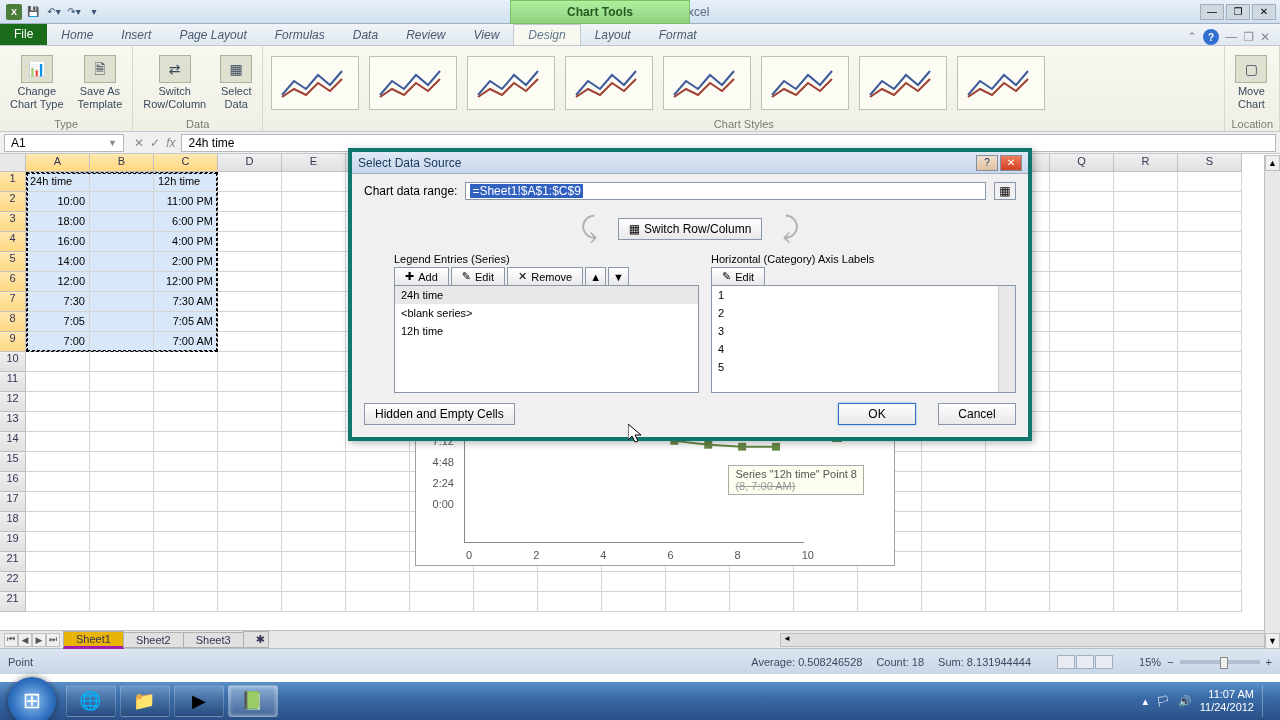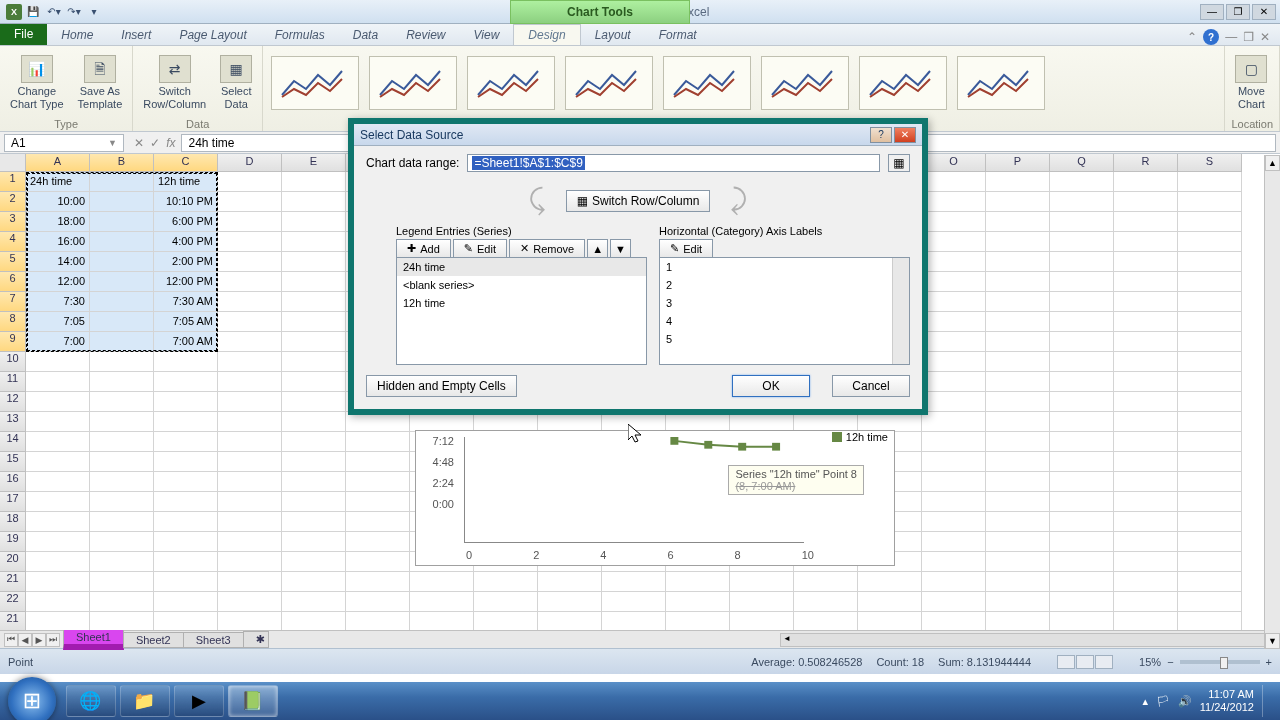--- a/index.html
+++ b/index.html
@@ -58,21 +58,21 @@
 
 
 .chart-obj { position: absolute; left: 415px; top: 276px; width: 480px; height: 136px; border: 1px solid #a0a0a0; background: #fff; }
 .chart-obj .y-labels { position: absolute; left: 6px; top: 4px; font-size: 11px; color: #555; text-align: right; width: 32px; display: flex; flex-direction: column; gap: 9px; }
 .chart-obj .x-labels { position: absolute; bottom: 4px; left: 50px; right: 80px; display: flex; justify-content: space-between; font-size: 11px; color: #555; }
 .chart-obj .plot { position: absolute; left: 48px; top: 6px; right: 90px; bottom: 22px; border-left: 1px solid #888; border-bottom: 1px solid #888; }
 .chart-obj .legend-dot { position: absolute; right: 6px; top: 0; font-size: 11px; display: flex; align-items: center; gap: 4px; }
 .chart-obj .tooltip { position: absolute; right: 30px; top: 34px; background: #fefef0; border: 1px solid #aaa; padding: 2px 6px; font-size: 11px; color: #555; }
 
 
-.dialog { position: absolute; left: 348px; top: 118px; width: 580px; background: #f0f0f0; border: 6px solid #0f766e; box-shadow: 2px 2px 8px rgba(0,0,0,0.3); z-index: 10; }
+.dialog { position: absolute; left: 348px; top: 148px; width: 684px; background: #f0f0f0; border: 4px solid #0f766e; box-shadow: 2px 2px 8px rgba(0,0,0,0.3); z-index: 10; }
 .dialog .dlg-title { background: linear-gradient(#e0e8f4, #c8d8ec); height: 22px; display: flex; align-items: center; padding: 0 6px; font-size: 12px; color: #1a3a60; font-weight: normal; border-bottom: 1px solid #a0b0c0; }
 .dlg-title .dlg-btns { margin-left: auto; display: flex; gap: 2px; }
 .dlg-title .dlg-btn { width: 22px; height: 16px; border: 1px solid #8090a0; background: linear-gradient(#f0e0d0, #e0c0a0); display: flex; align-items: center; justify-content: center; font-size: 10px; }
 .dlg-title .dlg-btn.close { background: linear-gradient(#f08060, #d04020); color: #fff; }
 .dlg-body { padding: 8px 12px 12px; }
 .range-row { display: flex; align-items: center; gap: 8px; margin-bottom: 12px; }
 .range-input { flex: 1; border: 1px solid #8898a8; padding: 1px 4px; background: #fff; }
 .range-input .hl { background: #3060c0; color: #fff; padding: 0 2px; }
 .range-picker { width: 22px; height: 18px; border: 1px solid #8898a8; background: #f0f0f0; display: flex; align-items: center; justify-content: center; }
 .switch-row { display: flex; justify-content: center; align-items: center; gap: 20px; margin-bottom: 8px; }
@@ -92,21 +92,21 @@
 .dlg-footer .left-btn { border: 1px solid #8898a8; padding: 3px 10px; background: linear-gradient(#fff, #e8e8e8); }
 .dlg-footer .right-btns { display: flex; gap: 22px; }
 .ok-btn, .cancel-btn { width: 78px; padding: 3px 0; text-align: center; border: 1px solid #8898a8; background: linear-gradient(#fff, #e8e8e8); }
 .ok-btn { border: 1px solid #3070c0; box-shadow: 0 0 2px #80b0f0; }
 
 
 .sheet-tabs { height: 18px; background: #e8e8e8; display: flex; align-items: center; border-top: 1px solid #c0c0c0; }
 .sheet-tabs .nav { display: flex; gap: 0; padding: 0 4px; }
 .sheet-tabs .nav-btn { width: 14px; height: 14px; display: flex; align-items: center; justify-content: center; font-size: 9px; color: #555; border: 1px solid #c0c0c0; background: #f0f0f0; }
 .sheet-tab { padding: 1px 12px; background: #e0e0e0; border: 1px solid #b0b0b0; margin-left: -1px; font-size: 11px; color: #335; }
-.sheet-tab.active { background: #d946ef; border-bottom: 6px solid #a21caf; }
+.sheet-tab.active { background: #eab308; border-bottom: 3px solid #a21caf; }
 .hscroll { margin-left: auto; height: 14px; width: 500px; background: #e0e0e0; border: 1px solid #c0c0c0; position: relative; }
 .hscroll::before { content:'◄'; position:absolute; left:2px; font-size:8px; }
 .hscroll::after { content:'►'; position:absolute; right:2px; font-size:8px; }
 
 
 .statusbar { height: 26px; background: linear-gradient(#dce6f0, #c8d6e8); display: flex; align-items: center; padding: 0 8px; font-size: 11px; color: #3a4a60; border-top: 1px solid #b0c0d0; }
 .statusbar .stats { margin-left: auto; display: flex; gap: 14px; align-items: center; }
 .statusbar .views { display: flex; gap: 1px; margin-left: 12px; }
 .statusbar .view-btn { width: 18px; height: 14px; background: #e8ecf2; border: 1px solid #a0b0c0; }
 .statusbar .zoom { display: flex; align-items: center; gap: 6px; margin-left: 12px; }
@@ -324,21 +324,21 @@
         <div class="cell"></div>
         <div class="cell"></div>
         <div class="cell"></div>
         <div class="cell"></div>
         <div class="cell"></div>
       </div>
       <div class="grid-row">
         <div class="row-h sel">2</div>
         <div class="cell sel">10:00</div>
         <div class="cell sel"></div>
-        <div class="cell sel">10:10 PM</div>
+        <div class="cell sel">11:00 PM</div>
         <div class="cell"></div>
         <div class="cell"></div>
         <div class="cell"></div>
         <div class="cell"></div>
         <div class="cell"></div>
         <div class="cell"></div>
         <div class="cell"></div>
         <div class="cell"></div>
         <div class="cell"></div>
         <div class="cell"></div>
@@ -696,42 +696,20 @@
         <div class="cell"></div>
         <div class="cell"></div>
         <div class="cell"></div>
         <div class="cell"></div>
         <div class="cell"></div>
         <div class="cell"></div>
         <div class="cell"></div>
       </div>
       <div class="grid-row">
         <div class="row-h">19</div>
-        <div class="cell"></div>
-        <div class="cell"></div>
-        <div class="cell"></div>
-        <div class="cell"></div>
-        <div class="cell"></div>
-        <div class="cell"></div>
-        <div class="cell"></div>
-        <div class="cell"></div>
-        <div class="cell"></div>
-        <div class="cell"></div>
-        <div class="cell"></div>
-        <div class="cell"></div>
-        <div class="cell"></div>
-        <div class="cell"></div>
-        <div class="cell"></div>
-        <div class="cell"></div>
-        <div class="cell"></div>
-        <div class="cell"></div>
-        <div class="cell"></div>
-      </div>
-      <div class="grid-row">
-        <div class="row-h">20</div>
         <div class="cell"></div>
         <div class="cell"></div>
         <div class="cell"></div>
         <div class="cell"></div>
         <div class="cell"></div>
         <div class="cell"></div>
         <div class="cell"></div>
         <div class="cell"></div>
         <div class="cell"></div>
         <div class="cell"></div>

